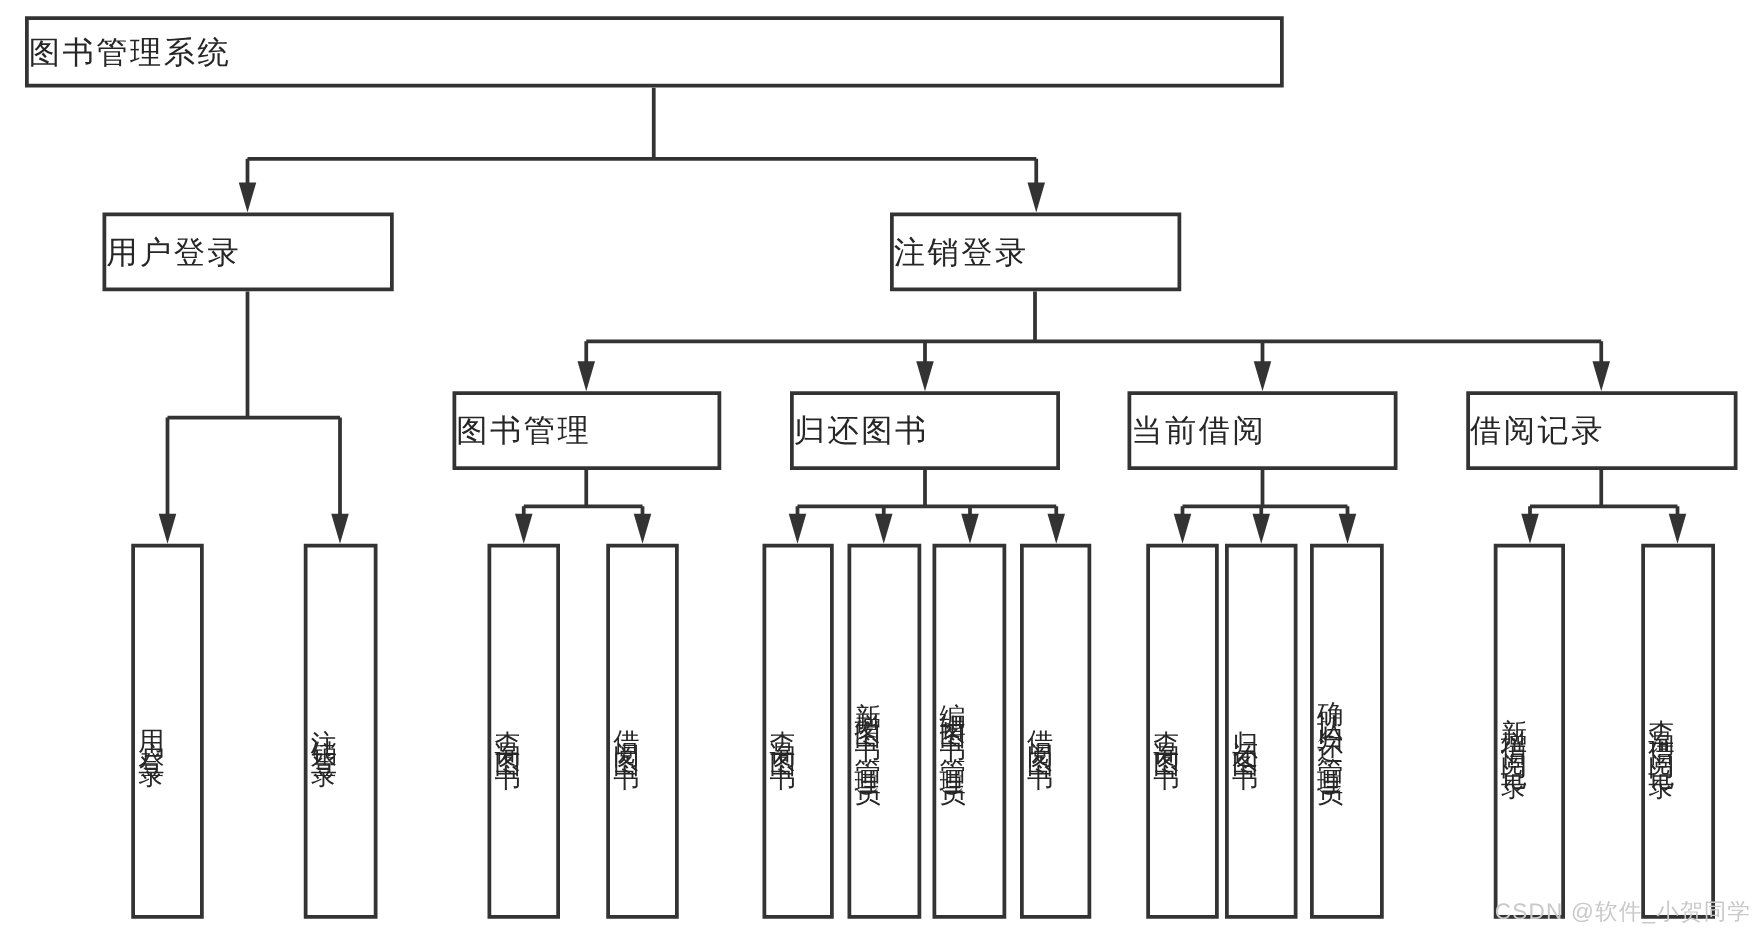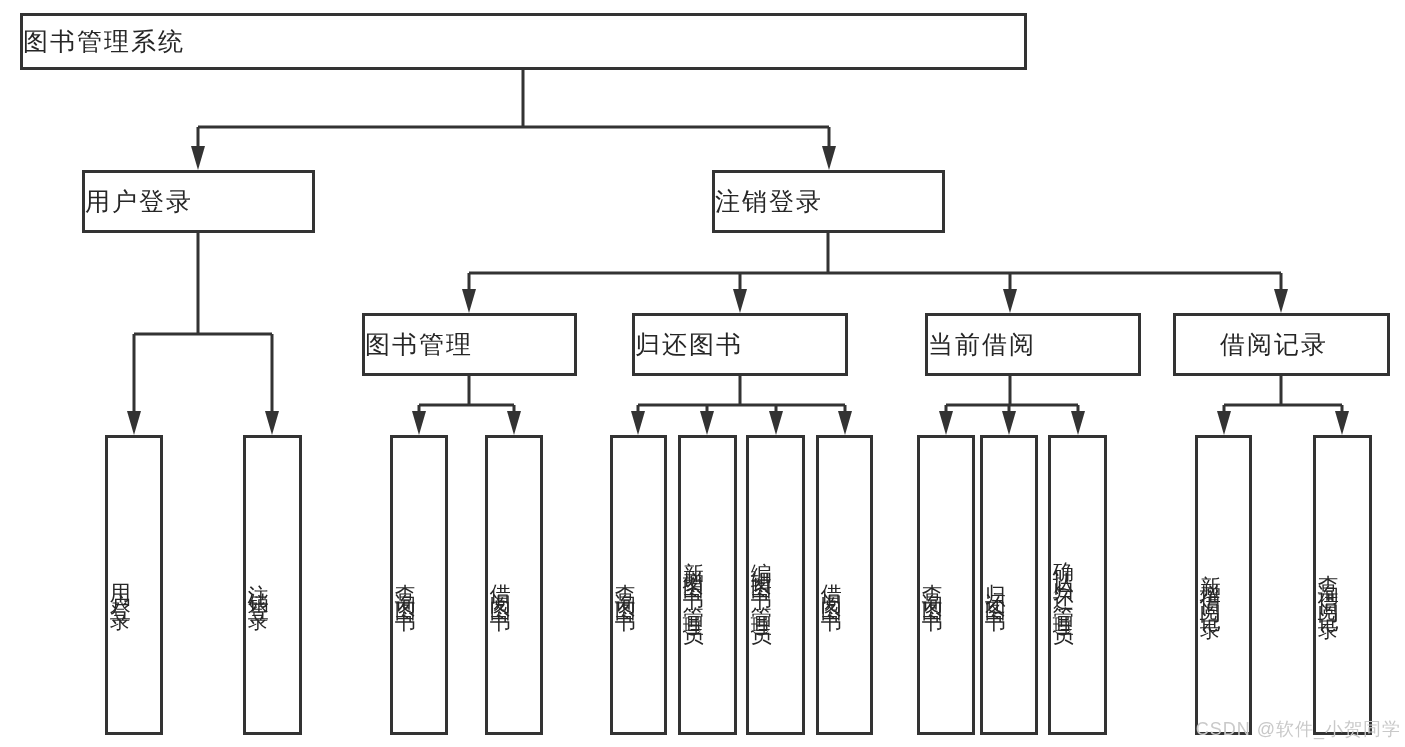--- a/index.html
+++ b/index.html
@@ -111,24 +111,24 @@
   <div class="node h-node" style="left:712px;top:170px;width:233px;height:63px;">
     <span>注销登录</span>
   </div>
 
   <div class="node h-node" style="left:362px;top:313px;width:215px;height:63px;">
     <span>图书管理</span>
   </div>
   <div class="node h-node" style="left:632px;top:313px;width:216px;height:63px;">
     <span>归还图书</span>
   </div>
-  <div class="node h-node" style="left:902px;top:313px;width:216px;height:63px;margin-left:23px;">
+  <div class="node h-node" style="left:902px;top:313px;width:216px;height:63px;">
     <span>当前借阅</span>
   </div>
-  <div class="node h-node" style="left:1173px;top:313px;width:217px;height:63px;padding-left:44px;">
+  <div class="node h-node" style="left:1173px;top:313px;width:217px;height:63px;">
     <span>借阅记录</span>
   </div>
 
   <div class="node v-node" style="left:105px;top:435px;width:58px;height:300px;">
     <span>用户登录</span>
   </div>
   <div class="node v-node" style="left:243px;top:435px;width:59px;height:300px;">
     <span>注销登录</span>
   </div>
 

